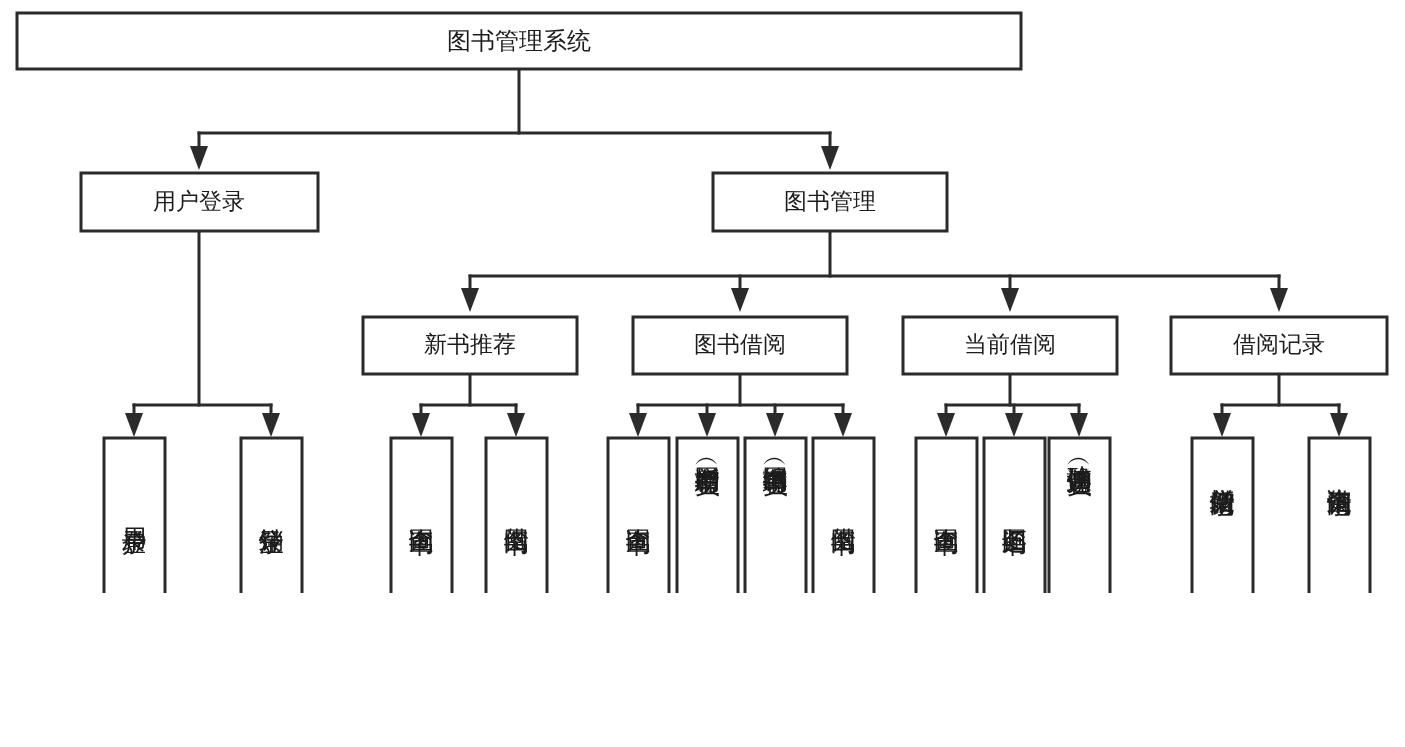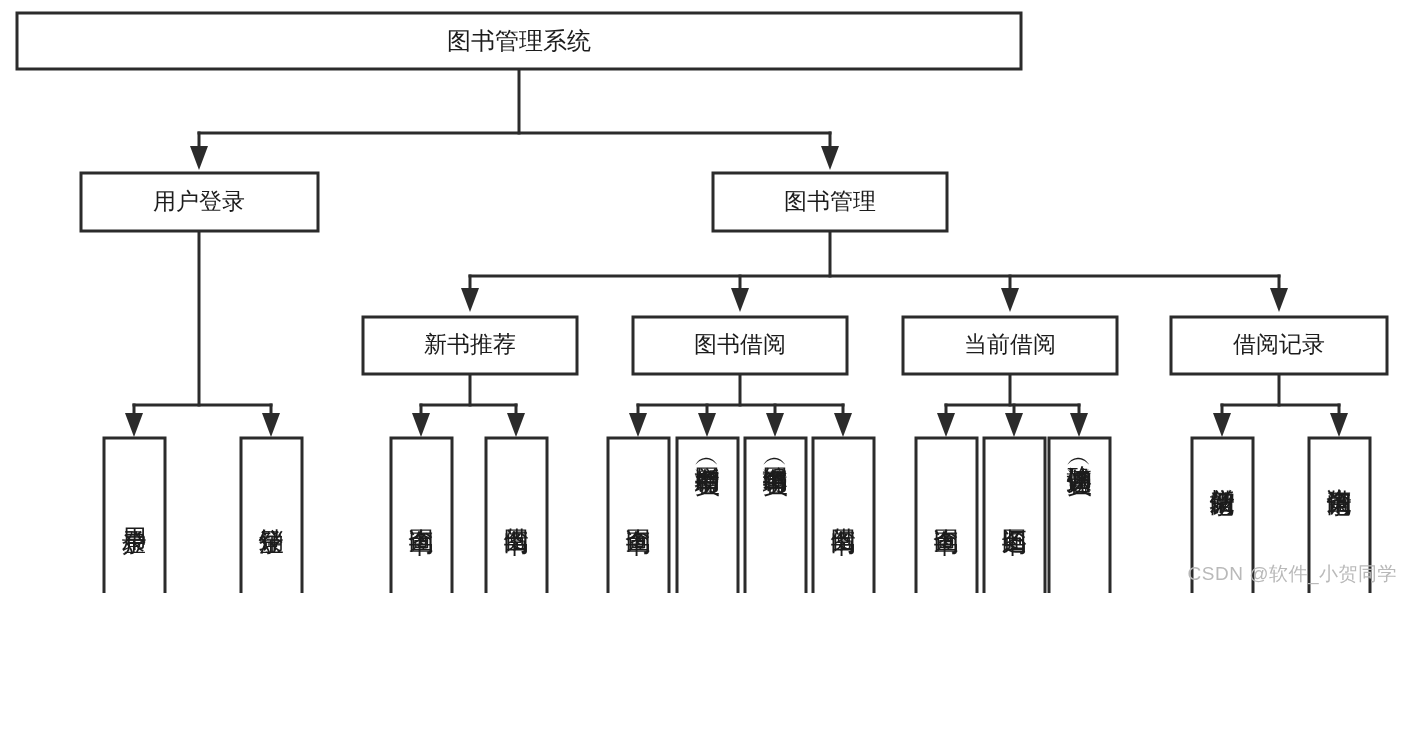--- a/index.html
+++ b/index.html
@@ -265,15 +265,14 @@
   </div>
 
   <div class="vlabel-wrap" style="left:1192px; top:438px; width:61px; height:297px;">
     <span class="vlabel-text" style="margin-top:30px;">新增借阅记录</span>
   </div>
 
   <div class="vlabel-wrap" style="left:1309px; top:438px; width:61px; height:297px;">
     <span class="vlabel-text" style="margin-top:30px;">查询借阅记录</span>
   </div>
 
-  <div class="watermark">CSDN @软件_小贺同学</div>
 
 </div>
 
 </body></html>

